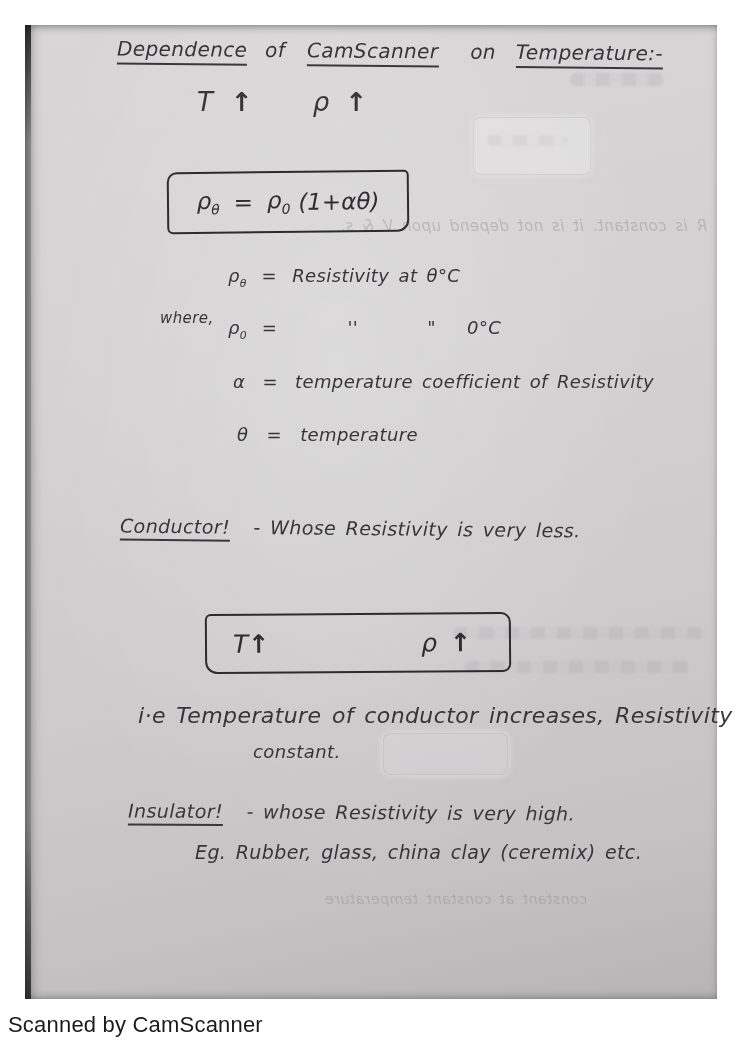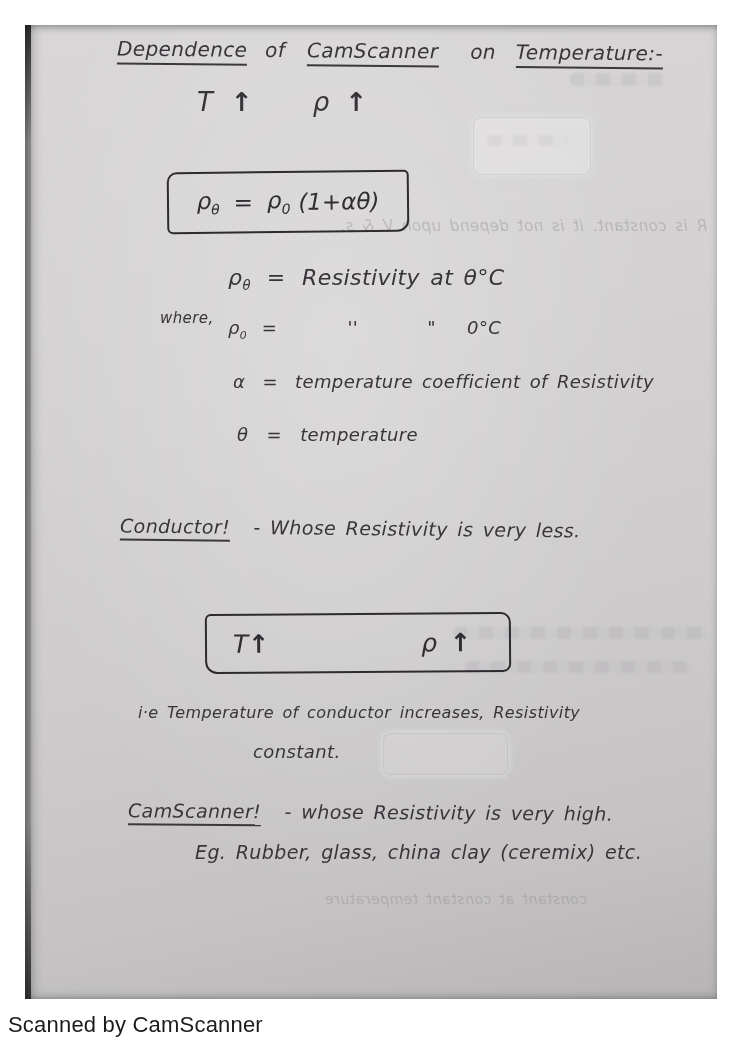--- a/index.html
+++ b/index.html
@@ -102,21 +102,21 @@
         <span>ρ</span><sub>θ</sub>
       </span>
       <span style="margin:0 14px;">=</span>
       <span>
         <span>ρ</span><sub>0</sub>
       </span>
       <span style="margin-left:8px;">(1+αθ)</span>
     </div>
 
     <div class="hw" style="left:135px;top:252px;font-size:15px;margin-top:32px;">where,</div>
-    <div class="hw" style="left:203px;top:240px;font-size:22px;">
+    <div class="hw" style="left:203px;top:240px;font-size:18px;">
       <span>ρ</span><sub>θ</sub>
       <span style="margin:0 6px;">=</span>
       <span>Resistivity at θ°C</span>
     </div>
     <div class="hw" style="left:203px;top:292px;font-size:18px;">
       <span>ρ</span><sub>0</sub>
       <span style="margin:0 6px;">=</span>
       <span style="margin-left:55px;">''</span>
       <span style="margin-left:60px;">"</span>
       <span style="margin-left:22px;">0°C</span>
@@ -140,25 +140,25 @@
     <div class="fbox" style="left:180px;top:588px;width:238px;height:56px;font-size:25px;justify-content:space-between;padding:0 38px 0 26px;border-radius:6px 10px 8px 12px;transform:rotate(-0.4deg);">
       <span>
         <span>T</span><span class="arrow">↑</span>
       </span>
       <span>
         <span>ρ</span>
         <span class="arrow" style="margin-left:5px;">↑</span>
       </span>
     </div>
 
-    <div class="hw" style="left:113px;top:678px;font-size:16px;">i·e   Temperature of conductor increases, Resistivity</div>
+    <div class="hw" style="left:113px;top:678px;font-size:22px;">i·e   Temperature of conductor increases, Resistivity</div>
     <div class="hw" style="left:228px;top:716px;font-size:18px;">constant.</div>
 
     <div class="hw" style="left:103px;top:776px;font-size:19px;transform:rotate(0.4deg);">
-      <span class="u">CamScanner!</span>
+      <span class="u">Insulator!</span>
       <span style="margin-left:14px;">-  whose Resistivity is very high.</span>
     </div>
     <div class="hw" style="left:170px;top:816px;font-size:19px;">Eg.  Rubber, glass, china clay (ceremix) etc.</div>
   </div>
 
   <div class="footer">
     <span>Scanned by CamScanner</span>
   </div>
 
 </div>

